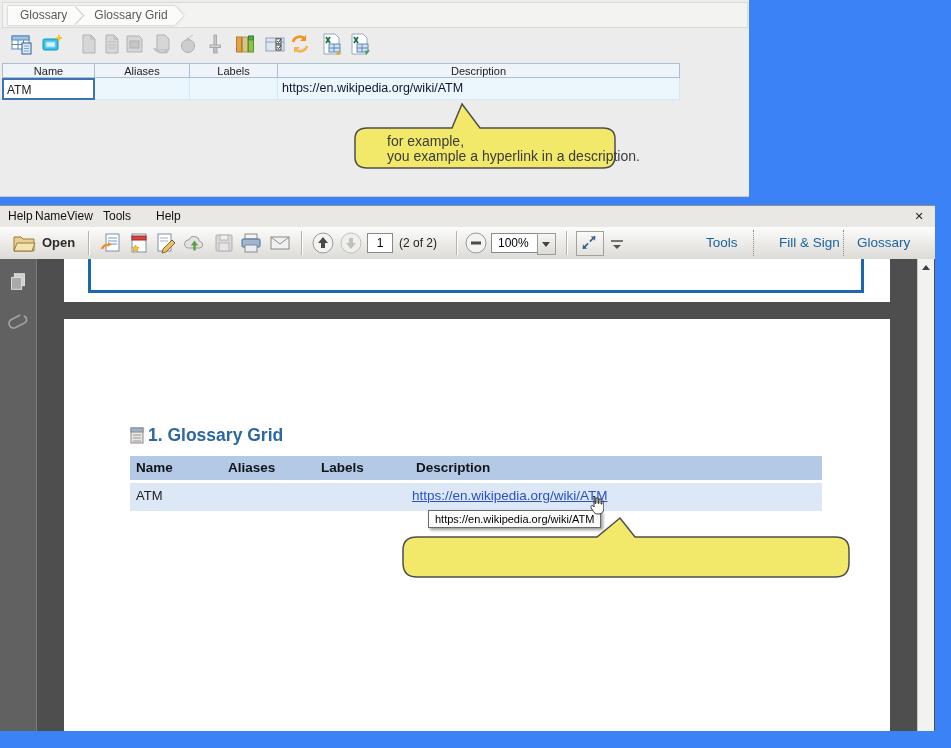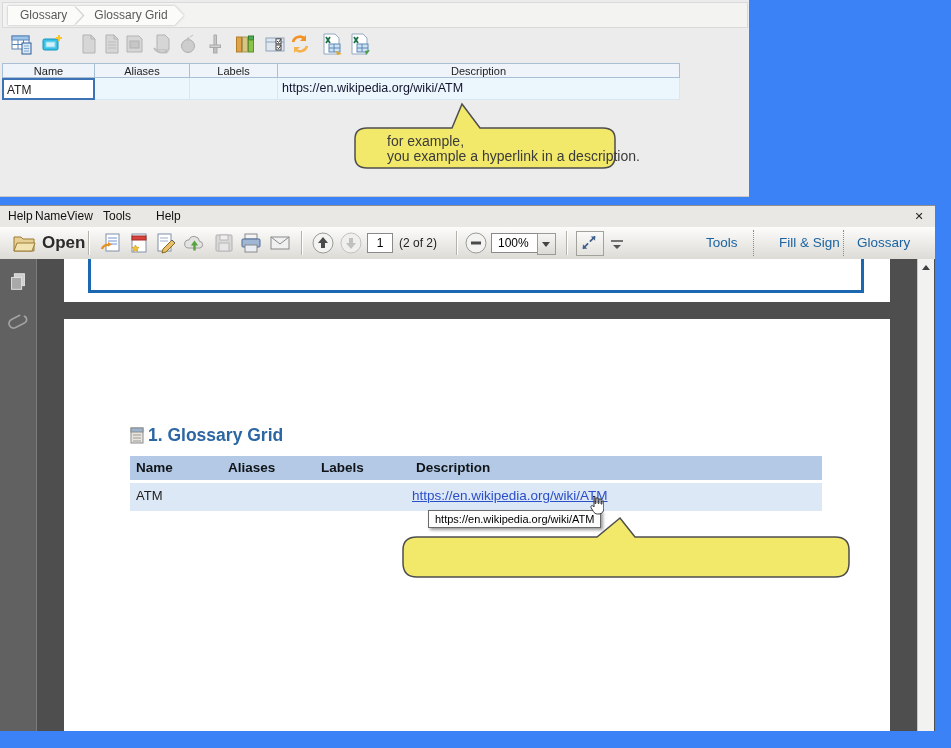--- a/index.html
+++ b/index.html
@@ -37,21 +37,21 @@
   #pmenubar{position:absolute;left:0;top:0;width:935px;height:21px;background:#e9e8e4;border-bottom:1px solid #c6c4c0;}
   .pmenu{position:absolute;top:0;height:21px;line-height:21px;font-size:12px;color:#111;}
   #pclose{position:absolute;left:911px;top:2px;width:16px;height:16px;font-size:11px;font-weight:bold;color:#222;text-align:center;line-height:16px;}
   #ptoolbar{position:absolute;left:0;top:21px;width:935px;height:32px;
             background:linear-gradient(#fcfcfb,#dddbd6);border-bottom:1px solid #97948e;}
   .picon{position:absolute;top:4px;width:24px;height:24px;}
   .picon svg{width:24px;height:24px;}
   .tdiv{position:absolute;top:4px;width:1px;height:24px;background:#b5b2ac;box-shadow:1px 0 0 #ffffff;}
   .dotdiv{position:absolute;top:3px;height:26px;width:0;border-left:1px dotted #8a8a8a;}
   .bluelabel{position:absolute;top:0;height:32px;line-height:32px;font-weight:normal;font-size:13.5px;color:#1a63a0;}
-  #openlabel{position:absolute;left:42px;top:0;height:48px;line-height:32px;font-weight:bold;font-size:17px;color:#2b2b2b;}
+  #openlabel{position:absolute;left:42px;top:0;height:48px;line-height:32px;font-weight:bold;font-size:13px;color:#2b2b2b;}
   #pagebox{position:absolute;left:367px;top:6px;width:24px;height:18px;border:1px solid #8a8a8a;background:#fff;
            font-size:12px;text-align:center;font-family:inherit;padding:0;}
   #pagecount{position:absolute;left:399px;top:0;height:26px;line-height:32px;font-size:12px;color:#222;}
   #zoombox{position:absolute;left:491px;top:6px;width:45px;height:18px;border:1px solid #8a8a8a;background:#fff;
            font-size:12px;line-height:18px;padding-left:6px;}
   #zoomdrop{position:absolute;left:537px;top:6px;width:17px;height:20px;border:1px solid #9a9a9a;background:linear-gradient(#f6f6f5,#dcdad5);}
   #zoomdrop i{position:absolute;left:4px;top:8px;border-left:4px solid transparent;border-right:4px solid transparent;border-top:5px solid #444;}
   #fitbtn{position:absolute;left:576px;top:4px;width:26px;height:23px;border:1px solid #a3a19b;background:linear-gradient(#fafaf9,#e3e1dc);}
 
   #pcontent{position:absolute;left:0;top:53px;width:935px;height:472px;background:#4e4e4e;overflow:hidden;}

